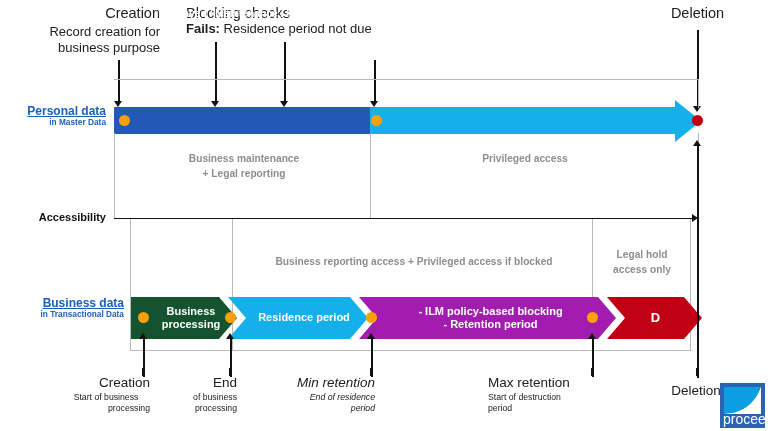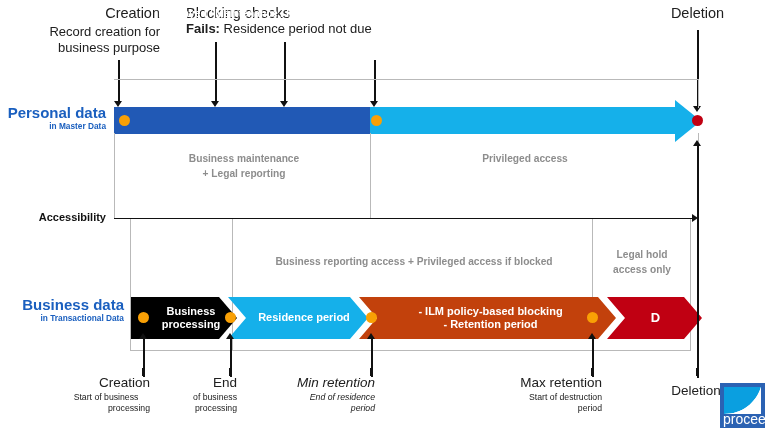--- a/index.html
+++ b/index.html
@@ -20,22 +20,22 @@
     font-size:14.5px;font-weight:400;color:#202020;line-height:1.05;
     white-space:nowrap;
   }
   .m-sub{
     font-size:13px;font-weight:400;color:#202020;line-height:1.25;
   }
   .m-sub b{font-weight:700;}
 
   
   .side-title{
-    font-size:15px;font-weight:700;color:#1a5fbf;line-height:1.1;
-    text-align:right;white-space:nowrap;
+    font-size:12px;font-weight:700;color:#1a5fbf;line-height:1.1;
+    text-align:right;white-space:nowrap;text-decoration:underline;
   }
   .side-sub{
     font-size:8.3px;font-weight:700;color:#1a5fbf;line-height:1.1;
     text-align:right;white-space:nowrap;
   }
   .acc-label{
     font-size:11px;font-weight:700;color:#111;white-space:nowrap;text-align:right;
   }
 
   
@@ -68,23 +68,23 @@
   .dot-red{background:#c00012;width:11px;height:11px;}
 
   
   .chev{
     position:absolute;height:42px;
     display:flex;align-items:center;justify-content:center;
     color:#fff;font-weight:700;font-size:11px;line-height:1.22;
     text-align:center;
   }
   .chev span{position:relative;z-index:2;pointer-events:none;}
-  .chev-blue{background:#000000;}
+  .chev-blue{background:#14532d;}
   .chev-cyan{background:#15b0ea;}
-  .chev-purple{background:#c2410c;}
+  .chev-purple{background:#a21caf;}
   .chev-red{background:#c00012;}
 
   
   .vline{position:absolute;width:1px;background:#b9b9b9;}
   .hline{position:absolute;height:1px;background:#b9b9b9;}
   .hline-dark{position:absolute;height:1.3px;background:#111;}
   .arrow-stem{position:absolute;left:4px;width:1.5px;background:#111;}
   .arrow-head-d{
     position:absolute;left:0;width:0;height:0;
     border-left:4.5px solid transparent;border-right:4.5px solid transparent;
@@ -290,21 +290,21 @@
     <div class="b-sub" style="margin-top:2px;">of business</div>
     <div class="b-sub">processing</div>
   </div>
 
   <div class="abs" style="left:263px;top:376px;width:112px;text-align:right;font-style:italic;">
     <div class="b-title">Min retention</div>
     <div class="b-sub" style="margin-top:2px;">End of residence</div>
     <div class="b-sub">period</div>
   </div>
 
-  <div class="abs" style="left:488px;top:376px;width:114px;text-align:right;">
+  <div class="abs" style="left:488px;top:376px;width:114px;">
     <div class="b-title">Max retention</div>
     <div class="b-sub" style="margin-top:2px;">Start of destruction</div>
     <div class="b-sub">period</div>
   </div>
 
   <div class="abs" style="left:636px;top:384px;width:120px;text-align:center;">
     <div class="b-title">Deletion</div>
   </div>
 
   <div class="tick" style="left:142px;top:368px;height:8px;"></div>

